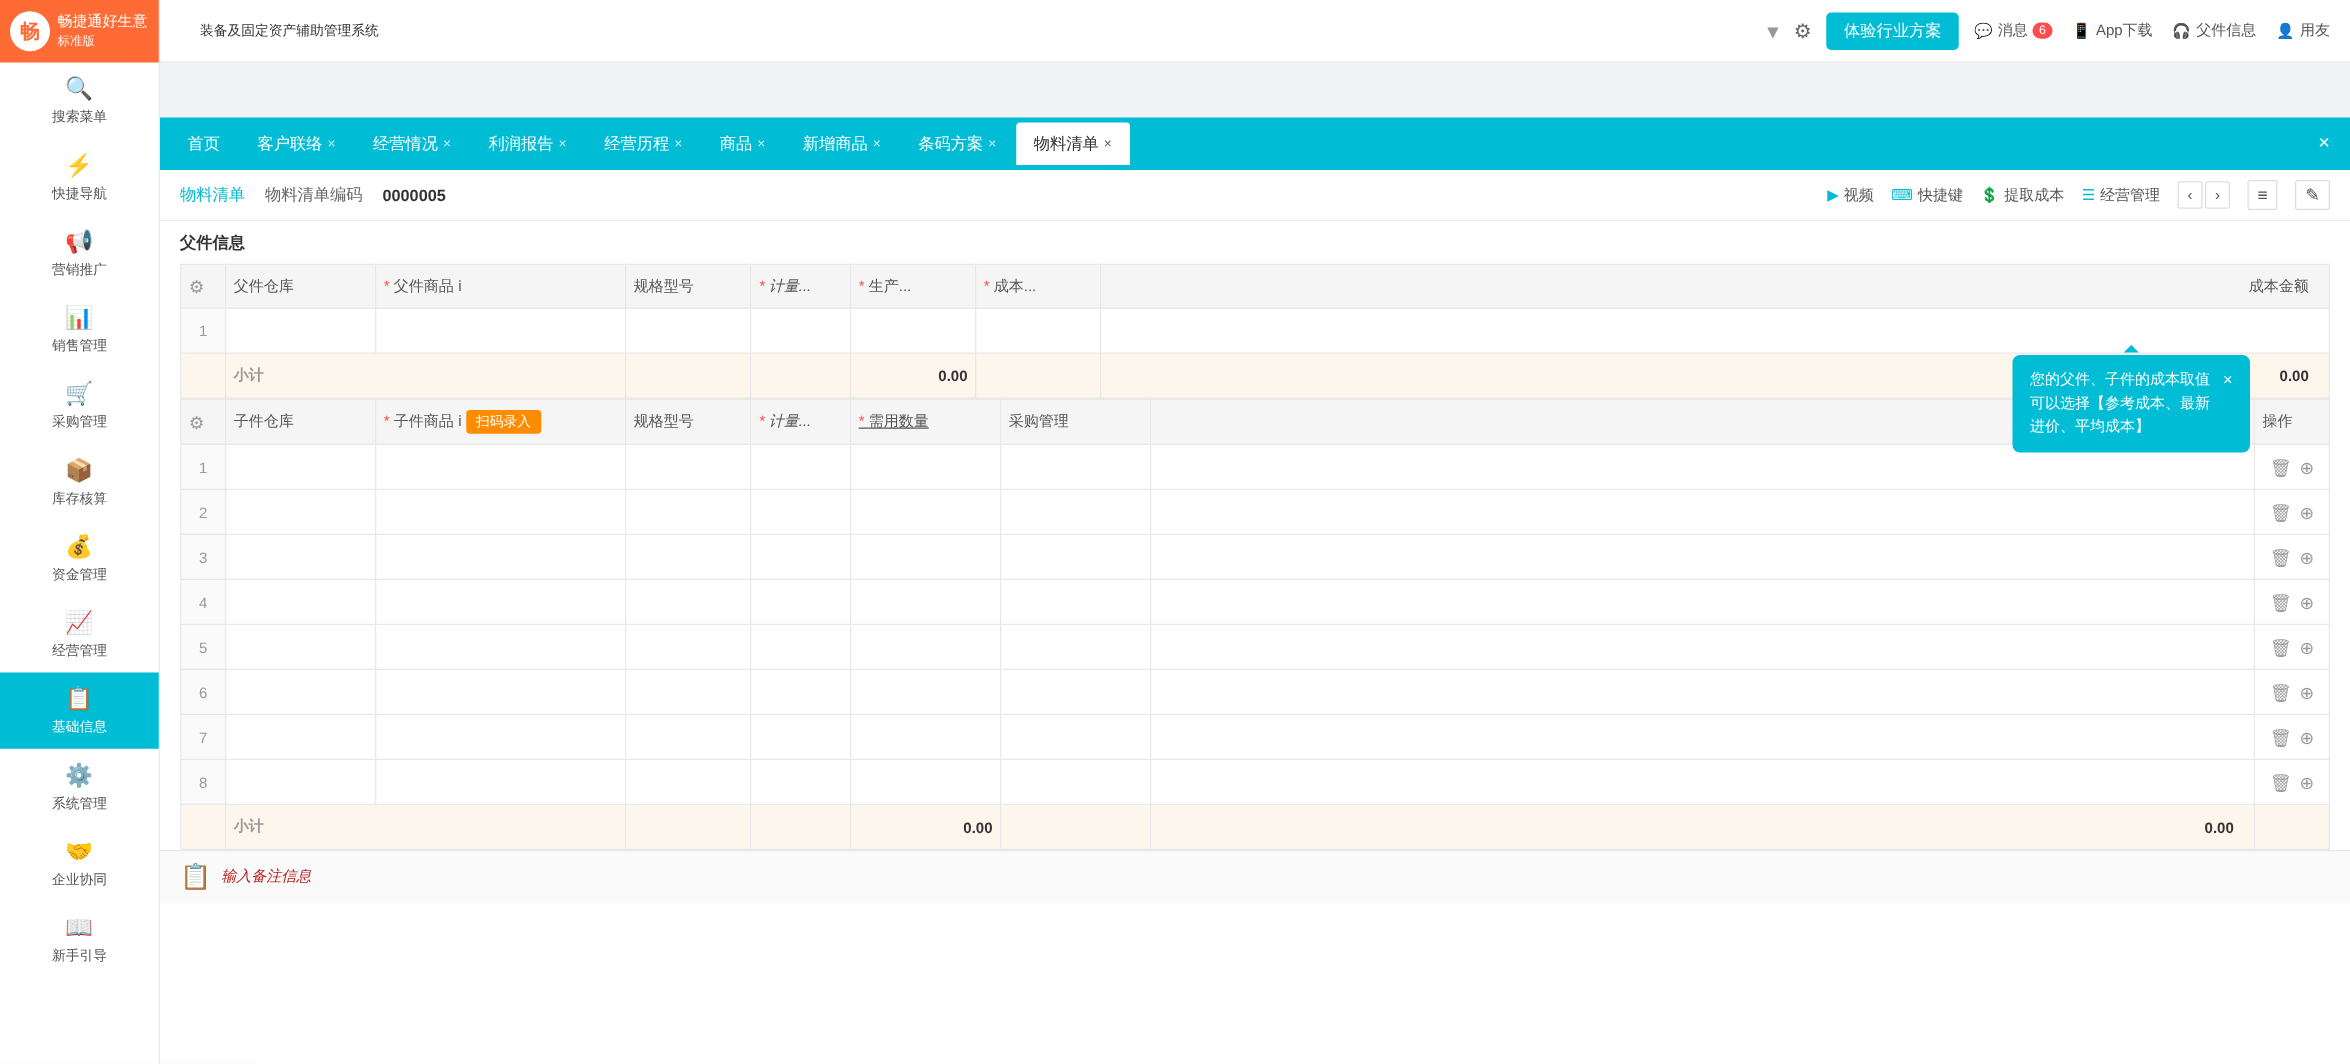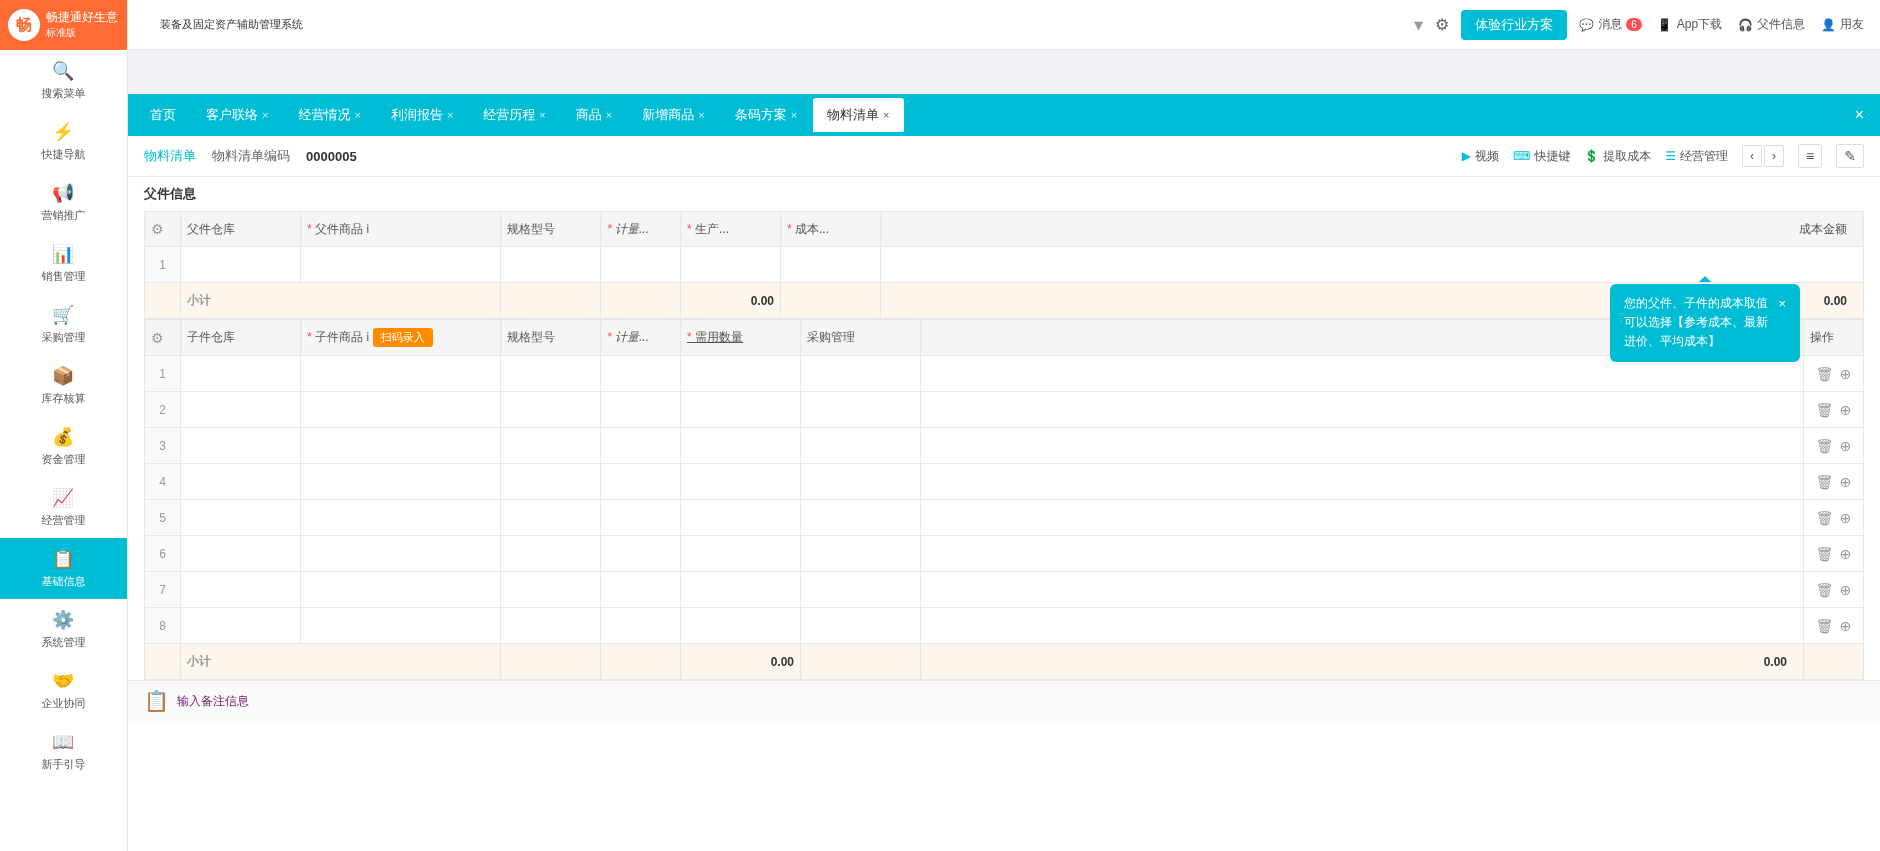--- a/index.html
+++ b/index.html
@@ -76,21 +76,21 @@
     .op-icon { color: #999; font-size: 14px; cursor: pointer; }
 
     
     .tooltip-box { position: absolute; top: 148px; right: 80px; background: #00bcd4; color: #fff; border-radius: 6px; padding: 10px 14px; font-size: 12px; line-height: 1.6; width: 190px; z-index: 100; }
     .tooltip-box::before { content: ''; position: absolute; top: -8px; left: 50%; transform: translateX(-50%); border: 6px solid transparent; border-bottom-color: #00bcd4; border-top: none; }
     .tooltip-close { float: right; cursor: pointer; font-size: 13px; margin-left: 6px; }
 
     
     .bottom-bar { padding: 8px 16px; border-top: 1px solid #e8e8e8; display: flex; align-items: center; gap: 8px; background: #fafafa; }
     .bottom-icon { color: #00bcd4; font-size: 20px; }
-    .bottom-text { color: #701a75; font-size: 12px; }
+    .bottom-text { color: #b91c1c; font-size: 12px; font-style: italic; }
 
     .table-container { padding: 0 16px; }
 
     .gear-icon { color: #999; font-size: 14px; cursor: pointer; }
   </style>
 </head>
 <body>
 
 <div class="sidebar">
   <div class="sidebar-header">

